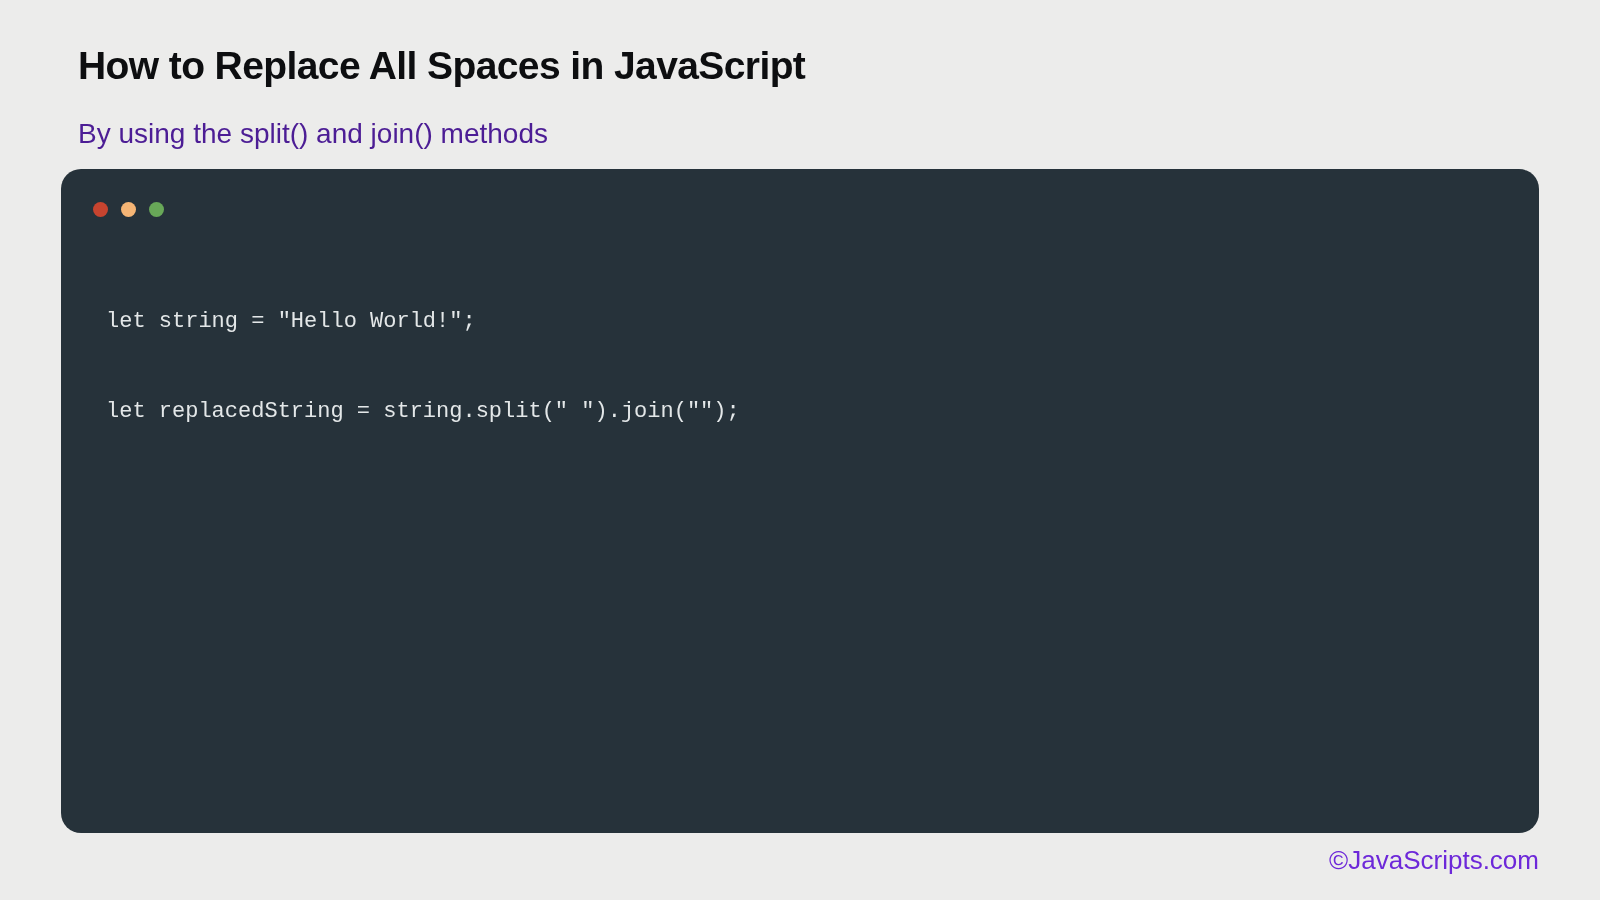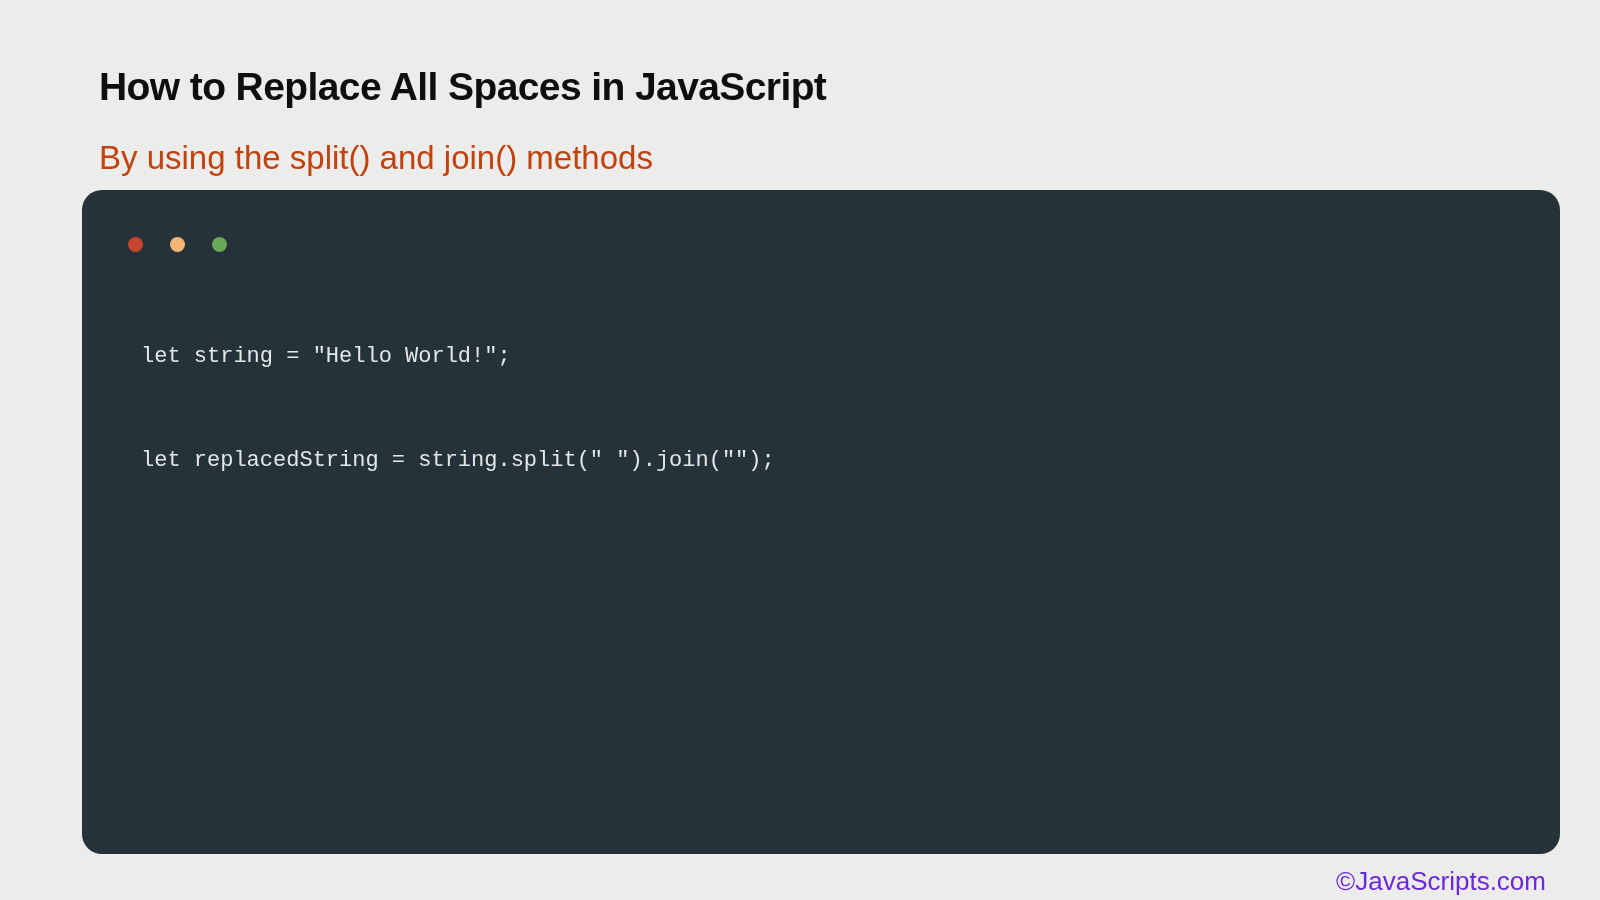--- a/index.html
+++ b/index.html
@@ -1,38 +1,38 @@
 <!DOCTYPE html>
 <html><head>
 <meta charset="utf-8">
 <style>
-  * { margin: 7px; padding: 0; box-sizing: border-box; }
+  * { margin: 0; padding: 0; box-sizing: border-box; }
   html, body { width: 1600px; height: 900px; }
   body {
     position: relative;
     background: #ECECEB;
     font-family: "Liberation Sans", sans-serif;
     overflow: hidden;
   }
   .page-title {
     position: absolute;
     left: 78px;
     top: 44px;
     font-size: 39px;
     font-weight: 700;
     letter-spacing: -0.6px;
     color: #0D0E10;
   }
   .page-subtitle {
     position: absolute;
     left: 78px;
     top: 118px;
-    font-size: 33px;
+    font-size: 28px;
     font-weight: 400;
-    color: #c2410c;
+    color: #4c1d95;
   }
   .code-window {
     position: absolute;
     left: 61px;
     top: 169px;
     width: 1478px;
     height: 664px;
     background: #26323A;
     border-radius: 20px;
   }

